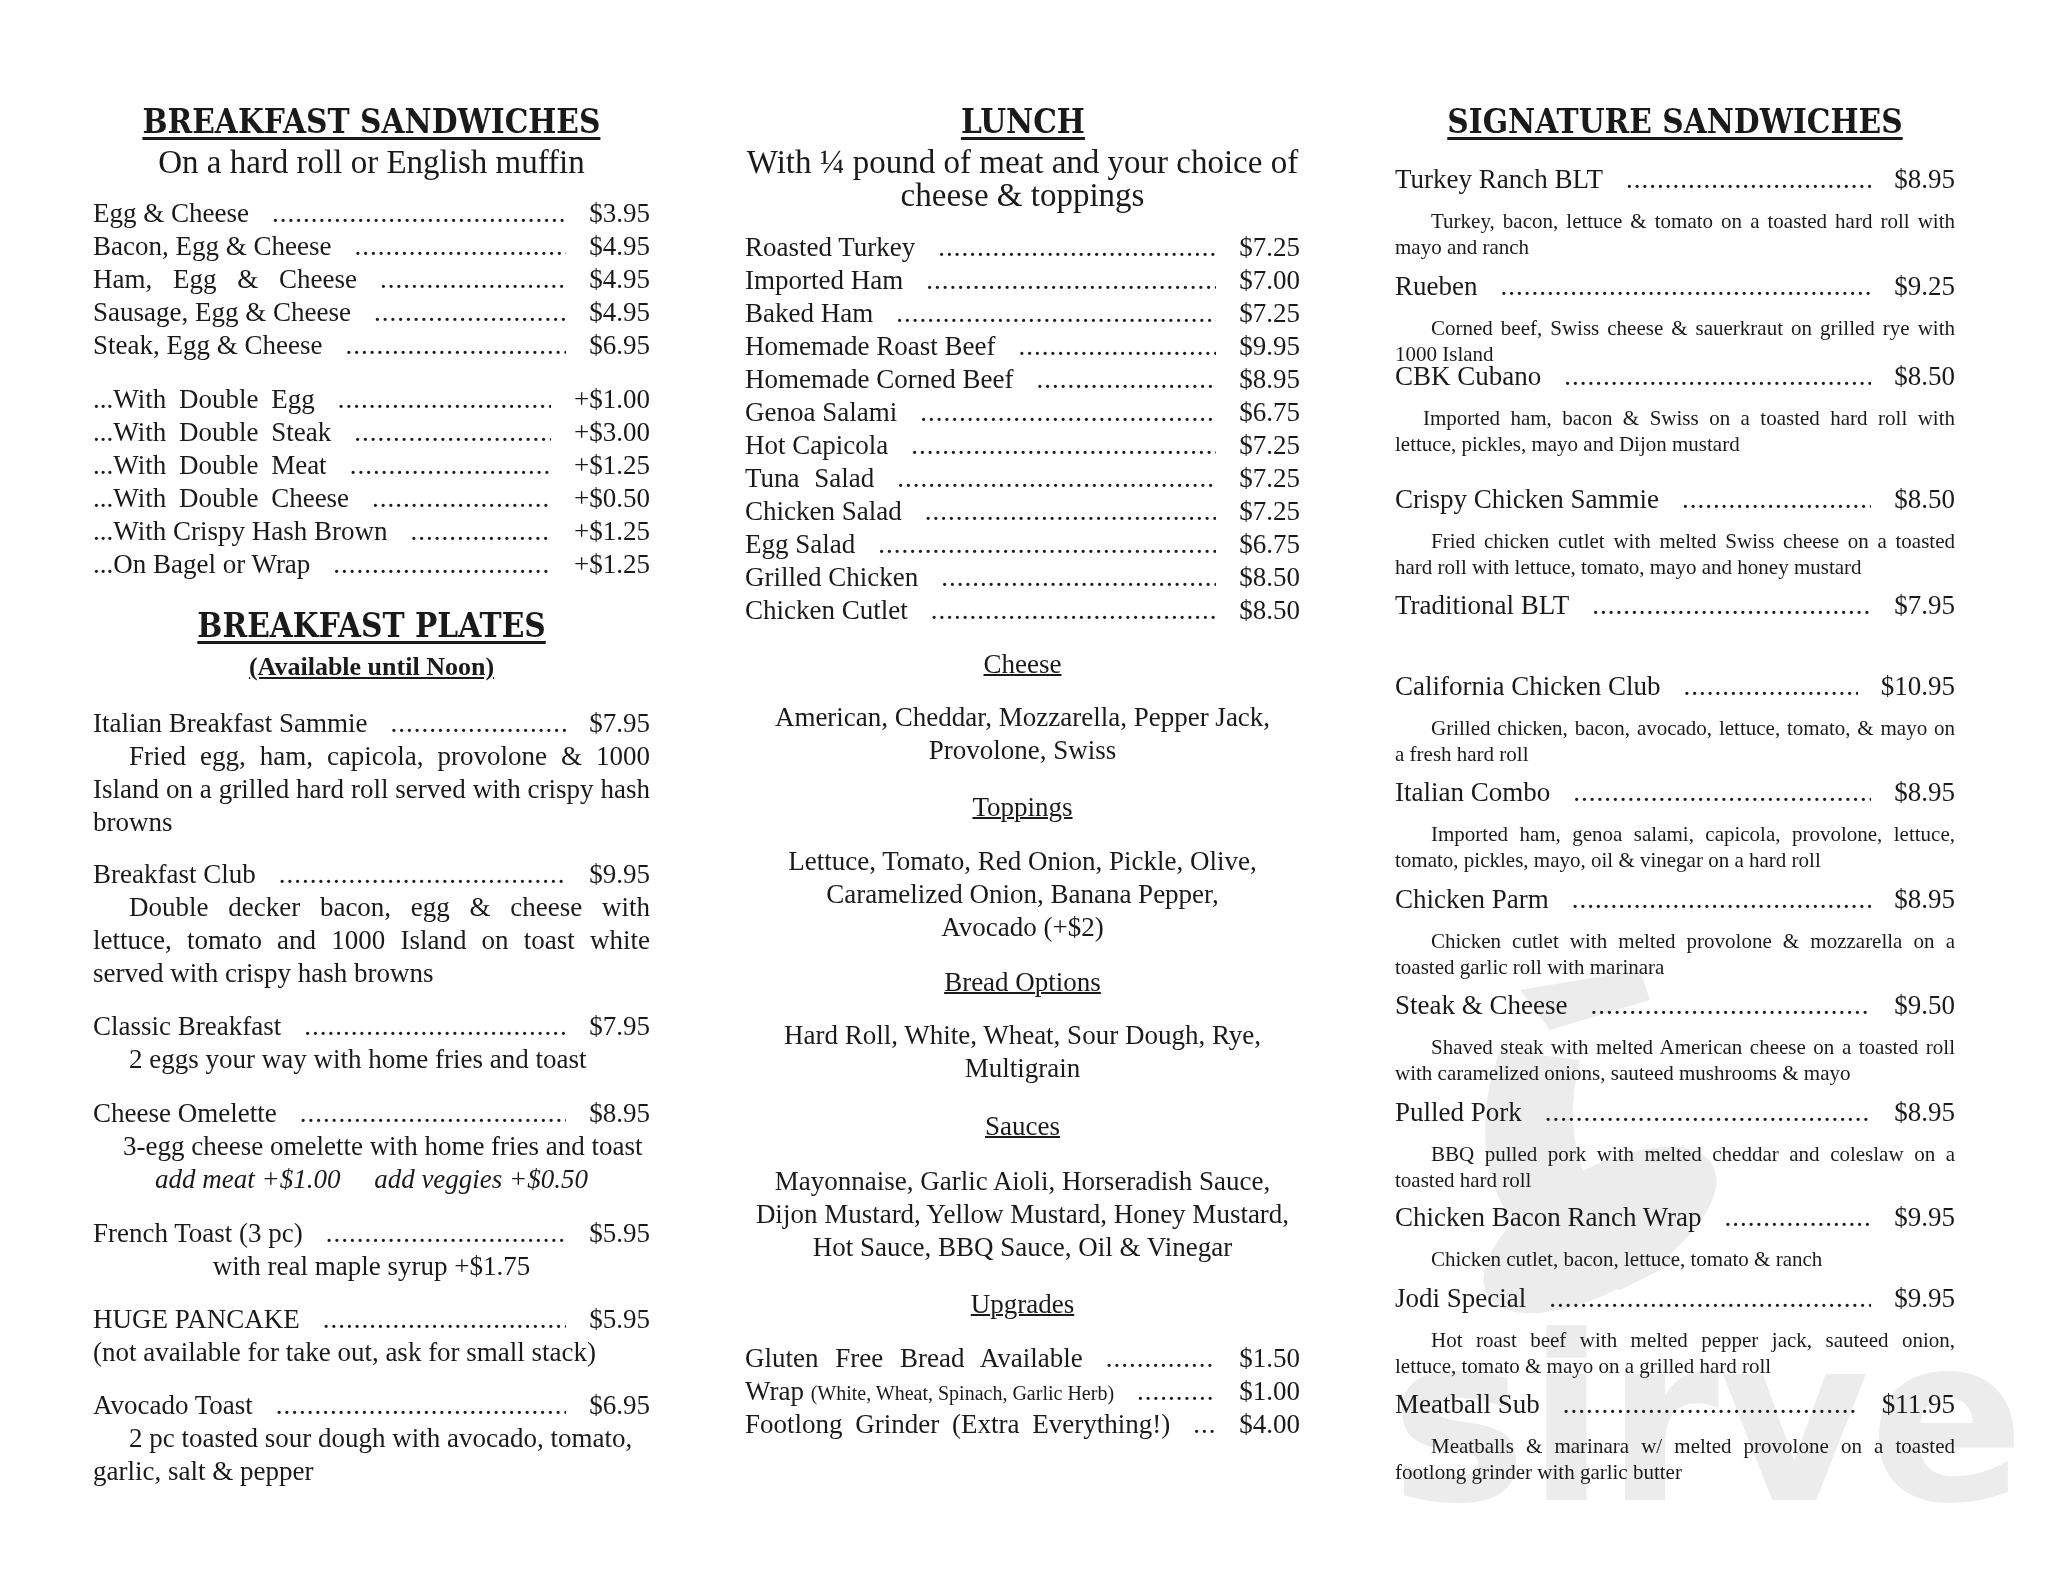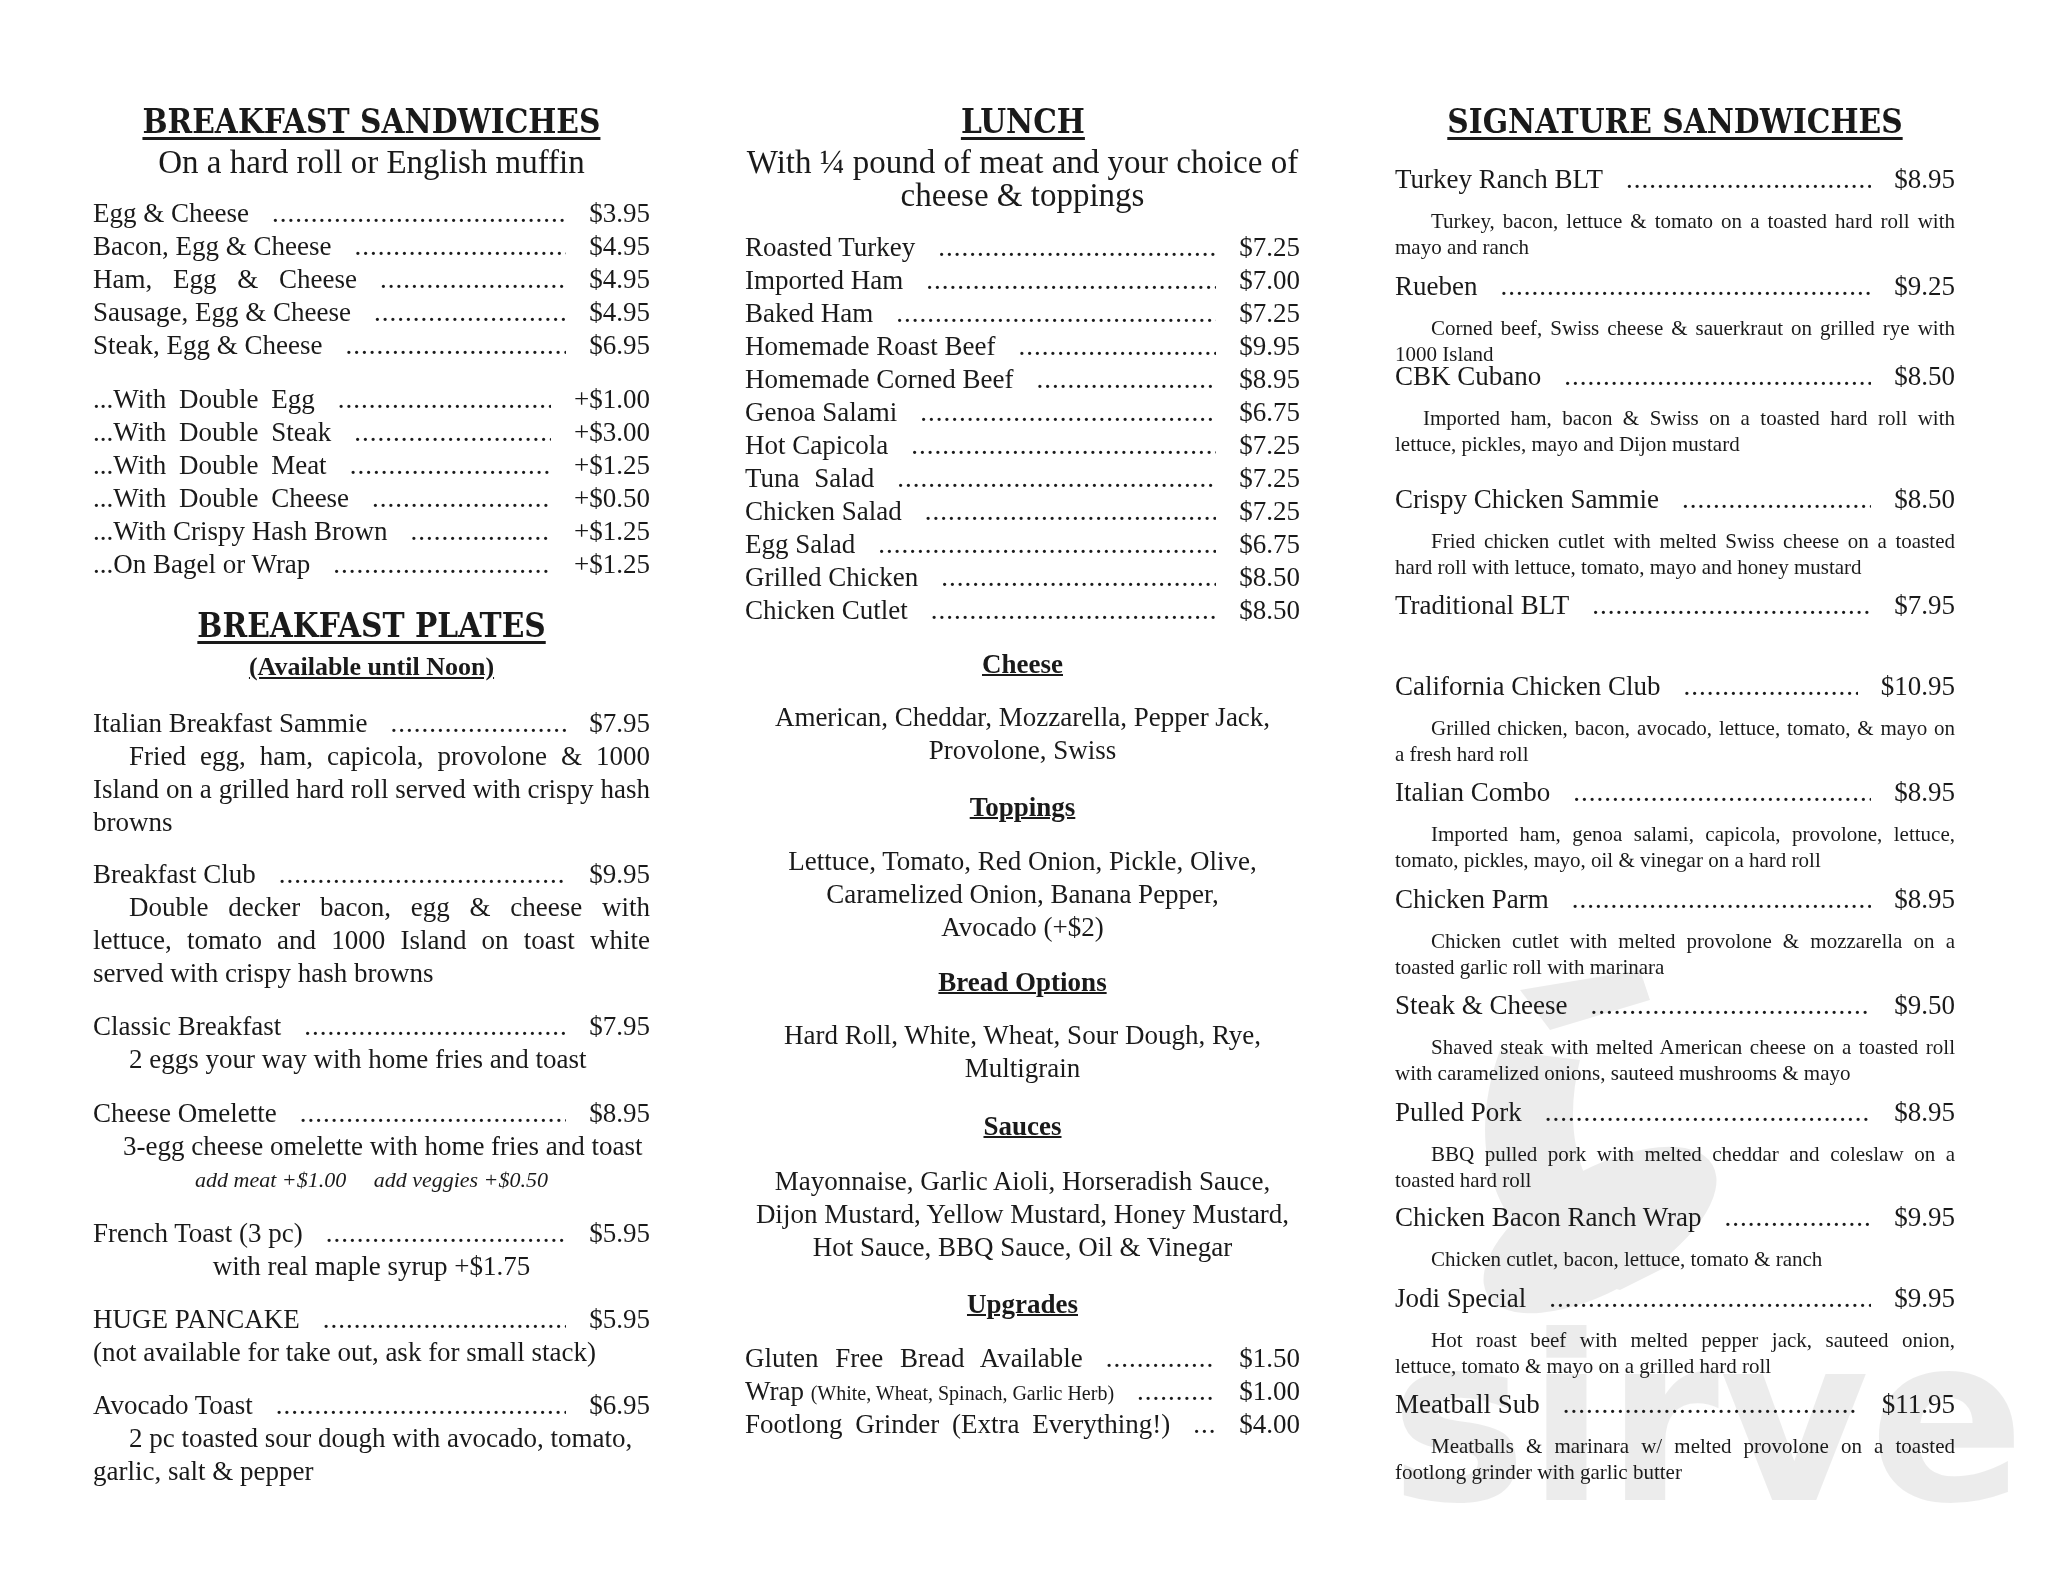--- a/index.html
+++ b/index.html
@@ -18,24 +18,24 @@
   .sub-under{text-align:center;font-size:26px;line-height:32px;font-weight:bold;}
   .sub-under span{text-decoration:underline;}
   .row{display:flex;align-items:baseline;font-size:27px;line-height:33px;white-space:nowrap;gap:22px;}
   .row .name{flex:0 0 auto;}
   .row .name small{font-size:20px;}
   .row .dots{flex:1 1 auto;overflow:hidden;margin:0 1px;}
   .row .dots::before{content:"....................................................................................................................................................................................................";letter-spacing:1px;}
   .row .price{flex:0 0 auto;}
   .desc{font-size:27px;line-height:33px;text-align:justify;text-indent:36px;}
   .desc-c{font-size:27px;line-height:33px;text-align:center;}
-  .desc-i{font-size:22px;line-height:33px;text-align:center;font-style:italic;}
+  .desc-i{font-size:27px;line-height:33px;text-align:center;font-style:italic;}
   .note{font-size:27px;line-height:33px;}
   .sdesc{font-size:21px;line-height:26px;text-align:justify;text-indent:36px;margin-top:12px;}
-  .msub{text-align:center;font-size:27px;font-weight:bold;line-height:33px;}
+  .msub{text-align:center;font-size:27px;font-weight:normal;line-height:33px;}
   .msub span{text-decoration:underline;text-decoration-thickness:2px;}
   .mtext{text-align:center;font-size:27px;line-height:33px;}
   .watermark{position:absolute;left:1380px;top:960px;width:650px;height:560px;pointer-events:none;opacity:0.07;}
 </style>
 </head>
 <body>
 
 <div class="col" id="col-left">
   <div class="abs title" style="top:102px"><span>BREAKFAST SANDWICHES</span></div>
   <div class="abs sub" style="top:146px">On a hard roll or English muffin</div>

